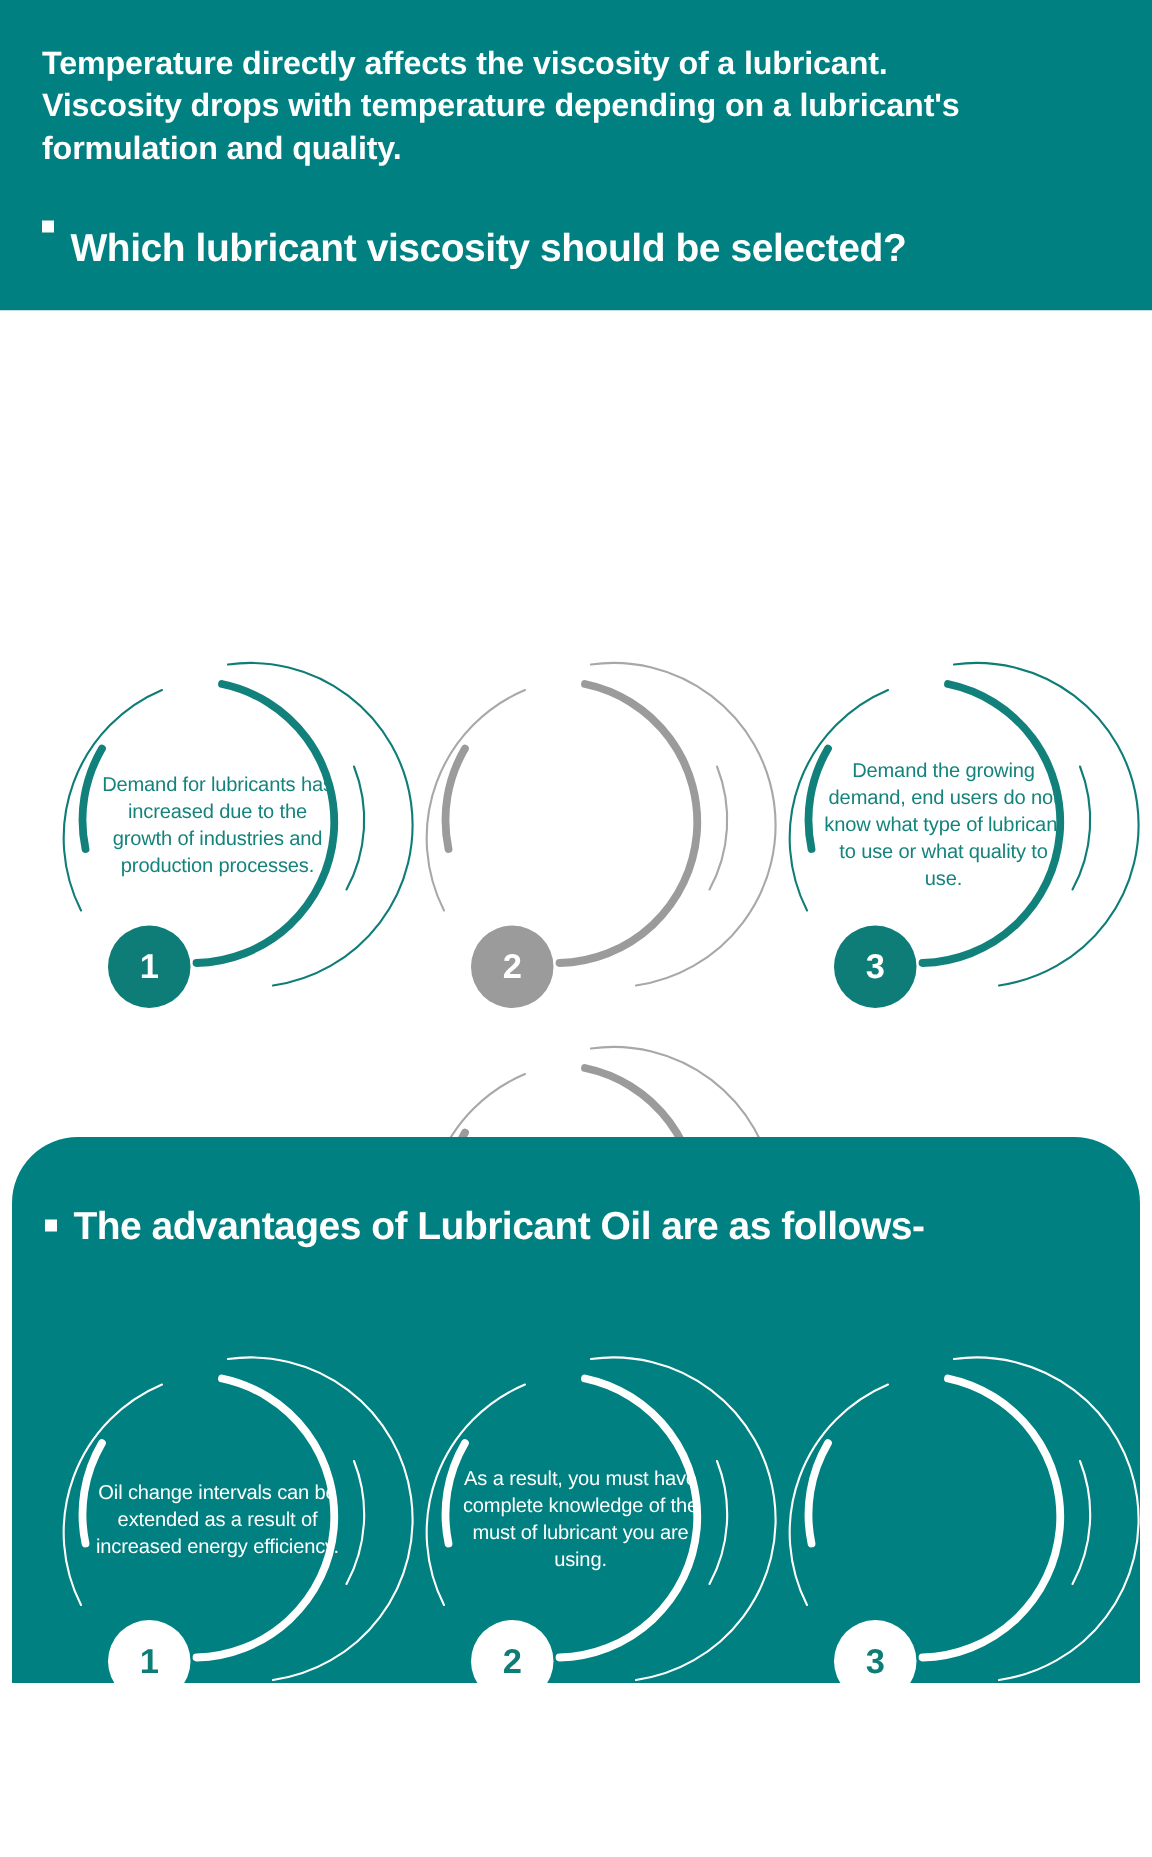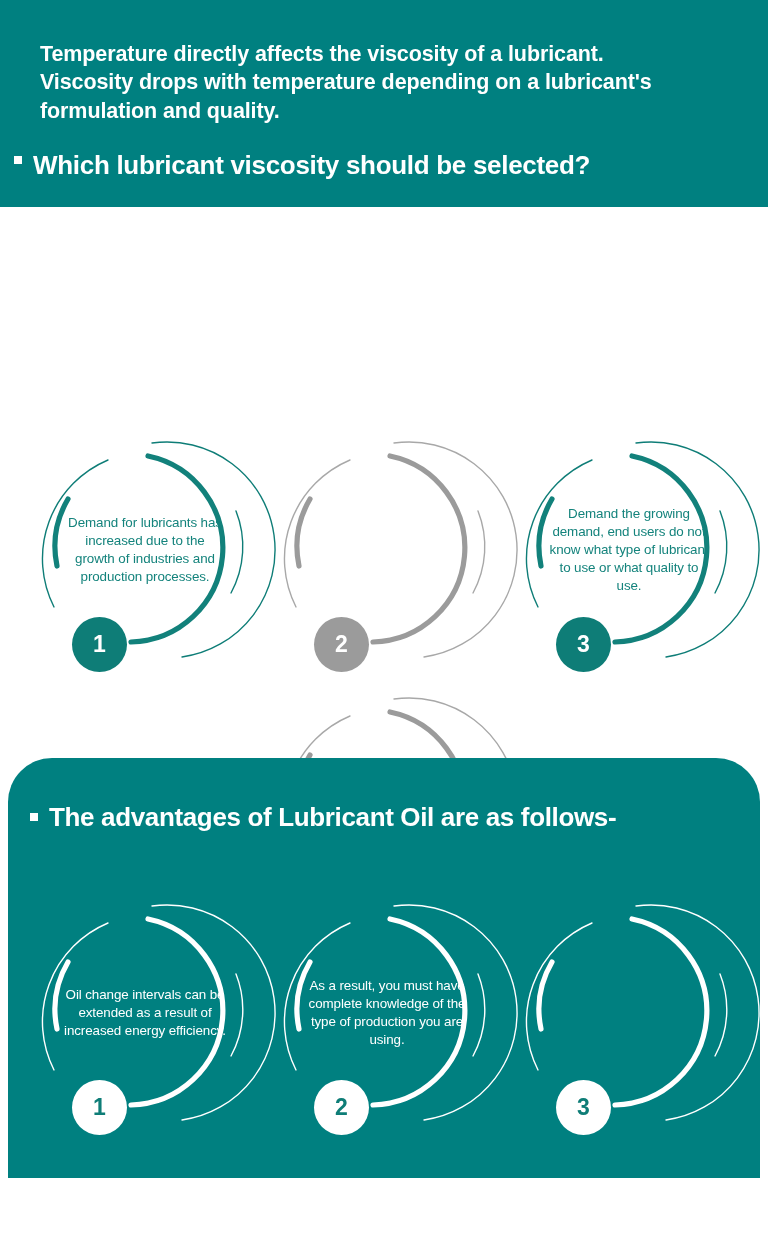--- a/index.html
+++ b/index.html
@@ -27,29 +27,29 @@
     background: #008080;
     box-sizing: border-box;
     padding: 28px 26px 0 28px;
   }
   .lede {
     color: #ffffff;
     font-size: 21.5px;
     font-weight: bold;
     line-height: 1.32;
     letter-spacing: -0.1px;
-    margin: 12px;
+    margin: 0;
     white-space: pre-line;
   }
   .band-question {
     position: absolute;
-    left: 14px;
+    left: 28px;
     top: 152px;
     display: flex;
-    align-items: center;
+    align-items: flex-start;
     gap: 0px;
   }
   .sq-bullet {
     display: inline-block;
     width: 8px;
     height: 8px;
     background: #ffffff;
     margin-right: 11px;
     flex: none;
     position: relative;
@@ -73,21 +73,21 @@
     height: 426px;
     background: #ffffff;
   }
 
   
   .bottom-panel {
     position: absolute;
     left: 8px;
     top: 758px;
     width: 752px;
-    height: 420px;
+    height: 364px;
     background: #008080;
     border-radius: 44px 44px 0 0;
   }
   .panel-heading {
     position: absolute;
     left: 22px;
     top: 46px;
     display: flex;
     align-items: baseline;
   }
@@ -246,21 +246,21 @@
   </div>
 
   <div class="circle-unit" id="unit-b2">
     <svg class="rings" viewBox="0 0 230 230">
       <path d="M 122 8 A 107 107 0 0 1 152 222" fill="none" stroke="#FFFFFF" stroke-width="1.4" stroke-linecap="round"></path>
       <path d="M 24 172 A 107 107 0 0 1 78 25" fill="none" stroke="#FFFFFF" stroke-width="1.4" stroke-linecap="round"></path>
       <path d="M 206 76 A 97 97 0 0 1 201 158" fill="none" stroke="#FFFFFF" stroke-width="1.4" stroke-linecap="round"></path>
       <path d="M 118 21 A 94 94 0 0 1 101 207" fill="none" stroke="#FFFFFF" stroke-width="5.2" stroke-linecap="round"></path>
       <path d="M 38 64 A 94 94 0 0 0 27 131" fill="none" stroke="#FFFFFF" stroke-width="5.2" stroke-linecap="round"></path>
     </svg>
-    <div class="circle-text white">As a result, you must have complete knowledge of the type of production you are using.</div>
+    <div class="circle-text white">As a result, you must have complete knowledge of the must of lubricant you are using.</div>
     <div class="badge white">2</div>
   </div>
 
   <div class="circle-unit" id="unit-b3">
     <svg class="rings" viewBox="0 0 230 230">
       <path d="M 122 8 A 107 107 0 0 1 152 222" fill="none" stroke="#FFFFFF" stroke-width="1.4" stroke-linecap="round"></path>
       <path d="M 24 172 A 107 107 0 0 1 78 25" fill="none" stroke="#FFFFFF" stroke-width="1.4" stroke-linecap="round"></path>
       <path d="M 206 76 A 97 97 0 0 1 201 158" fill="none" stroke="#FFFFFF" stroke-width="1.4" stroke-linecap="round"></path>
       <path d="M 118 21 A 94 94 0 0 1 101 207" fill="none" stroke="#FFFFFF" stroke-width="5.2" stroke-linecap="round"></path>
       <path d="M 38 64 A 94 94 0 0 0 27 131" fill="none" stroke="#FFFFFF" stroke-width="5.2" stroke-linecap="round"></path>

